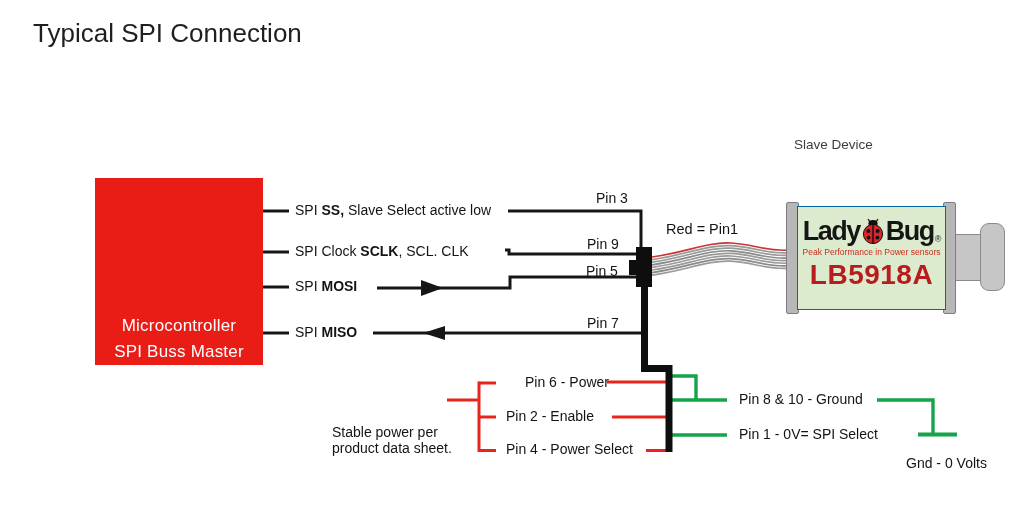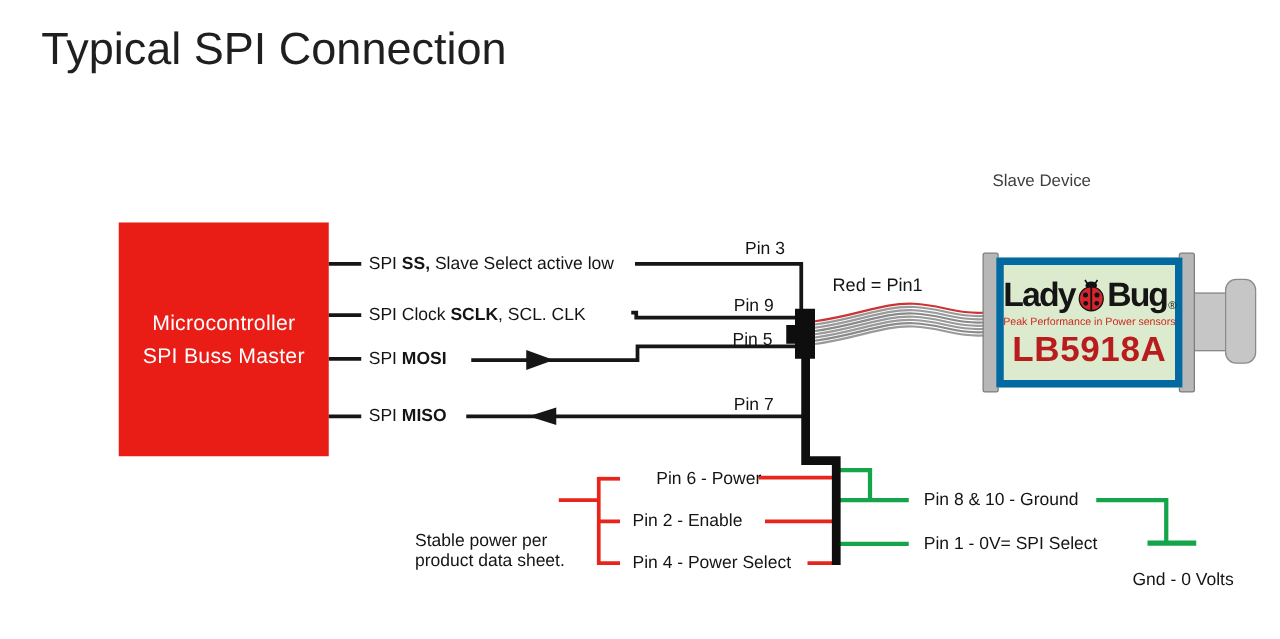--- a/index.html
+++ b/index.html
@@ -4,39 +4,39 @@
 <style>
   html,body{margin:0;padding:0;}
   body{
     width:1024px;height:511px;position:relative;overflow:hidden;
     background:#ffffff;font-family:"Liberation Sans",sans-serif;color:#111;
   }
   .abs{position:absolute;}
   .lbl{position:absolute;font-size:14px;line-height:15px;color:#141414;white-space:nowrap;}
   .b{font-weight:bold;}
   #title{
-    position:absolute;left:33px;top:18px;font-size:36px;font-weight:300;
+    position:absolute;left:33px;top:18px;font-size:26px;font-weight:300;
     color:#1f1f1f;letter-spacing:0px;
   }
   #master-box{
     position:absolute;left:95px;top:178px;width:168px;height:187px;
     background:#ea1c16;display:flex;flex-direction:column;align-items:center;
-    justify-content:center;text-align:center;
+    justify-content:flex-end;text-align:center;
   }
   #master-box .mline{color:#ffffff;font-size:17px;line-height:26px;letter-spacing:.2px;}
   #diagram-svg{position:absolute;left:0;top:0;z-index:1;}
   
   .dev{z-index:2;box-sizing:border-box;}
   #dev-cap-left{left:786px;top:202px;width:13px;height:112px;background:#b7b7b7;border:1px solid #7d7d7d;border-radius:2px;}
   #dev-cap-right{left:943px;top:202px;width:13px;height:112px;background:#b7b7b7;border:1px solid #7d7d7d;border-radius:2px;}
   #dev-barrel{left:955px;top:234px;width:28px;height:47px;background:#c6c6c6;border:1px solid #8a8a8a;}
   #dev-tip{left:980px;top:223px;width:25px;height:68px;background:#c6c6c6;border:1px solid #8a8a8a;border-radius:9px;}
   #dev-body{
     left:797px;top:206px;width:149px;height:104px;background:#dcebce;
-    border:6px solid #0369a1;display:flex;flex-direction:column;align-items:center;
+    border:1px solid #0369a1;display:flex;flex-direction:column;align-items:center;
   }
   #logo-row{display:flex;align-items:center;justify-content:center;margin-top:9px;height:30px;}
   .logo-txt{font-size:27px;font-weight:bold;color:#151515;letter-spacing:-1.5px;line-height:27px;}
   #logo-reg{font-size:9px;color:#151515;position:relative;top:8px;left:1px;}
   #dev-tagline{font-size:8.5px;color:#cc2a1e;margin-top:1px;white-space:nowrap;}
   #dev-model{font-size:28px;font-weight:bold;color:#b91c1c;margin-top:2px;letter-spacing:.5px;}
   #device-header{position:absolute;left:794px;top:137px;font-size:13.5px;line-height:16.5px;color:#3d3d3d;z-index:3;}
   .z3{z-index:3;}
 </style>
 </head>

